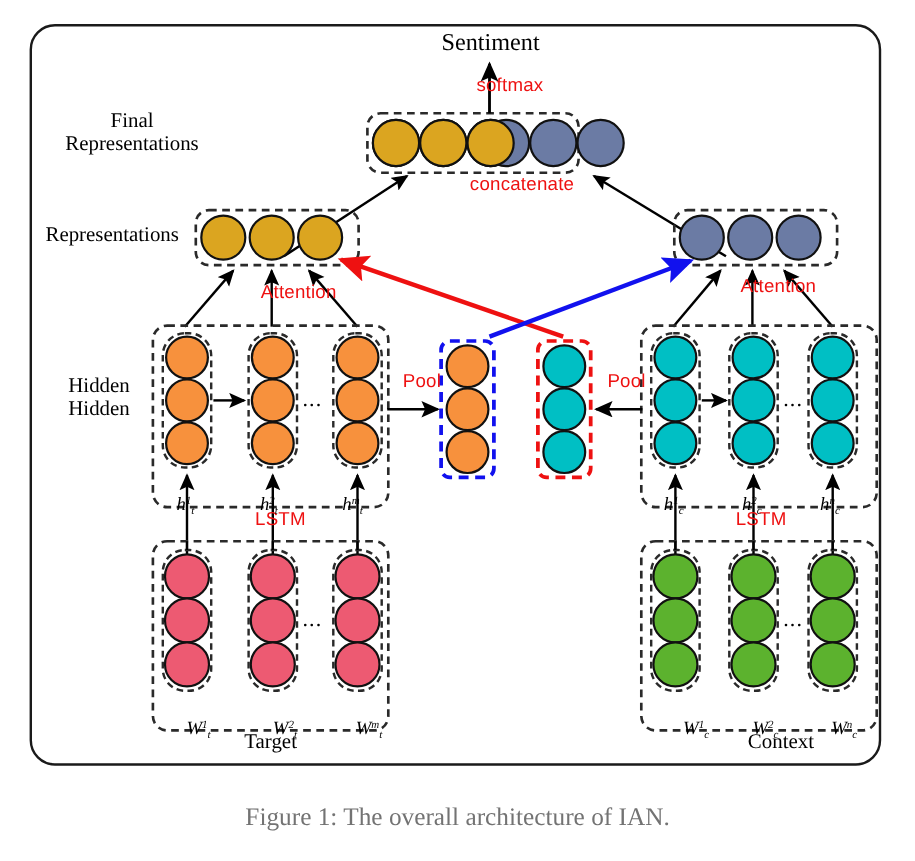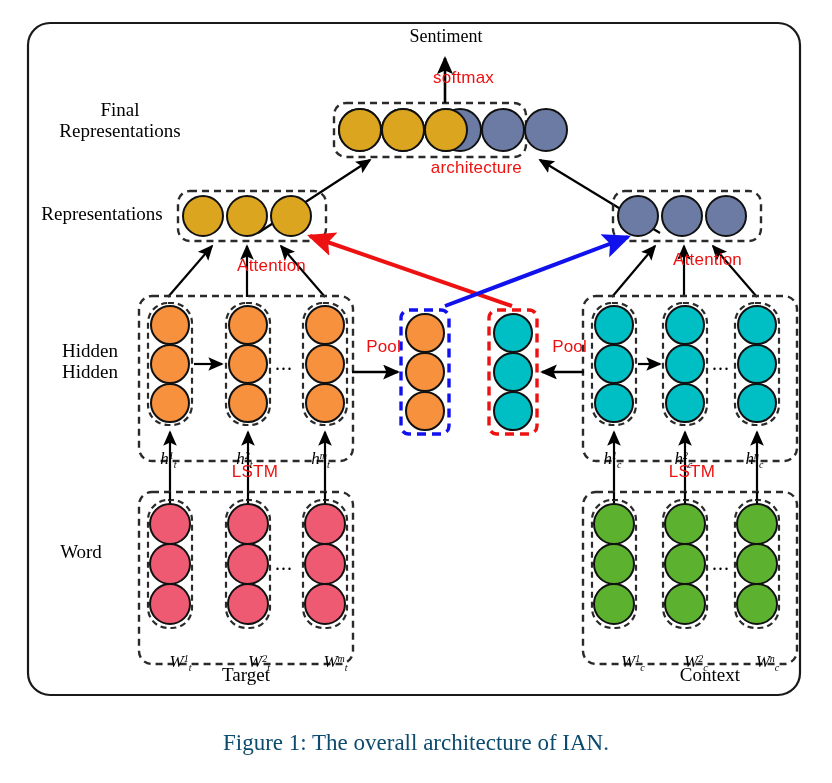--- a/index.html
+++ b/index.html
@@ -12,21 +12,21 @@
 
   .lbl{
     position:absolute;
     font-family:"Liberation Serif", serif;
     color:#000;
     text-align:center;
     line-height:1.12;
     white-space:pre;
   }
   .lbl-side{font-size:19px;}
-  .lbl-title{font-size:18px;}
+  .lbl-title{font-size:22px;}
   .lbl-red{
     font-family:"Liberation Sans", sans-serif;
     color:#EE1111;
     font-size:17px;
     letter-spacing:.2px;
     text-align:right;
   }
   .lbl-math{
     font-family:"Liberation Serif", serif;
     font-style:italic;
@@ -38,21 +38,21 @@
   }
   .lbl-math sub{vertical-align:-0.35em;}
   .lbl-math sup{vertical-align:0.55em;}
   .lbl-group{font-size:19px;}
   .caption{
     position:absolute;
     left:0;width:832px;
     text-align:center;
     font-family:"Liberation Serif", serif;
     font-size:23px;
-    color:#0c4a6e;
+    color:#737373;
   }
   .dots{
     position:absolute;
     font-family:"Liberation Serif", serif;
     font-size:20px;
     letter-spacing:1px;
     color:#000;
   }
 </style>
 </head>
@@ -209,29 +209,29 @@
     <line x1="325" y1="492" x2="325" y2="500" stroke="#000" stroke-width="2"></line>
     <line x1="614" y1="492" x2="614" y2="500" stroke="#000" stroke-width="2"></line>
     <line x1="685" y1="492" x2="685" y2="500" stroke="#000" stroke-width="2"></line>
     <line x1="757" y1="492" x2="757" y2="500" stroke="#000" stroke-width="2"></line>
   </svg>
 
   <div class="lbl lbl-title" style="left:366px;top:26px;width:160px;">Sentiment</div>
 
   <div class="lbl lbl-red" style="left:398px;top:68px;width:96px;">softmax</div>
 
-  <div class="lbl lbl-red" style="left:370px;top:158px;width:152px;">architecture</div>
+  <div class="lbl lbl-red" style="left:370px;top:158px;width:152px;">concatenate</div>
 
   <div class="lbl lbl-side" style="left:40px;top:99px;width:160px;"><span style="display:block">Final</span><span style="display:block">Representations</span></div>
 
   <div class="lbl lbl-side" style="left:22px;top:203px;width:160px;">Representations</div>
 
   <div class="lbl lbl-side" style="left:40px;top:340px;width:100px;"><span style="display:block">Hidden</span><span style="display:block">Hidden</span></div>
 
-  <div class="lbl lbl-side" style="left:16px;top:541px;width:130px;"><span style="display:block">Word</span></div>
+  <div class="lbl lbl-side" style="left:16px;top:541px;width:130px;"></div>
 
   <div class="lbl lbl-red" style="left:196px;top:256px;width:110px;">Attention</div>
 
   <div class="lbl lbl-red" style="left:632px;top:250px;width:110px;">Attention</div>
 
   <div class="lbl lbl-red" style="left:353px;top:337px;width:48px;">Pool</div>
 
   <div class="lbl lbl-red" style="left:539px;top:337px;width:48px;">Pool</div>
 
   <div class="lbl lbl-red" style="left:218px;top:462px;width:60px;">LSTM</div>

